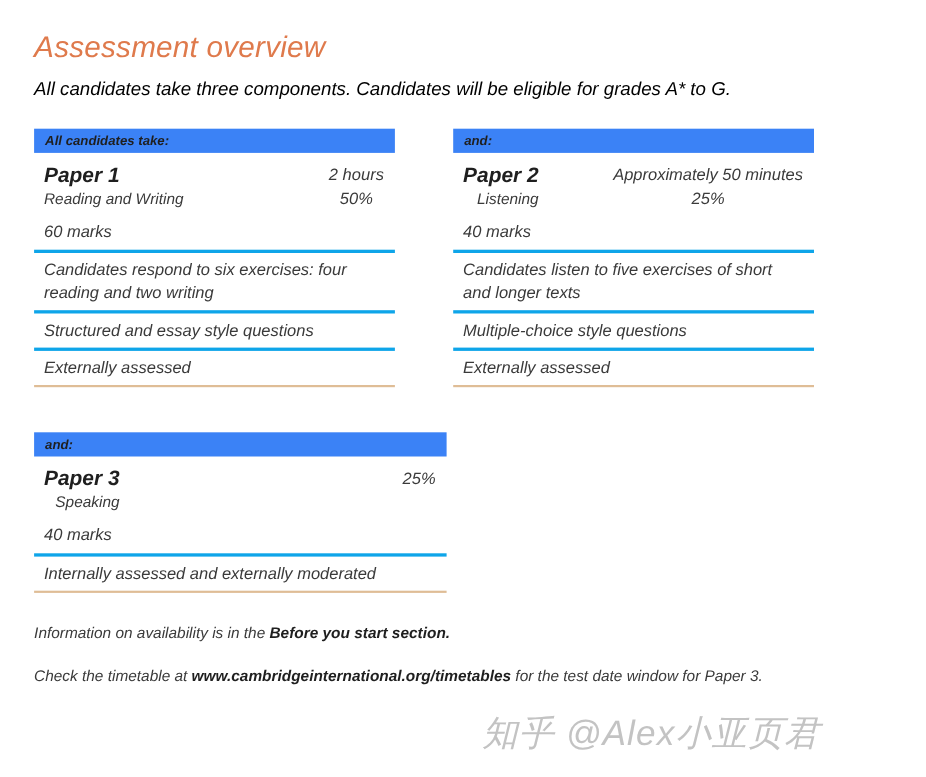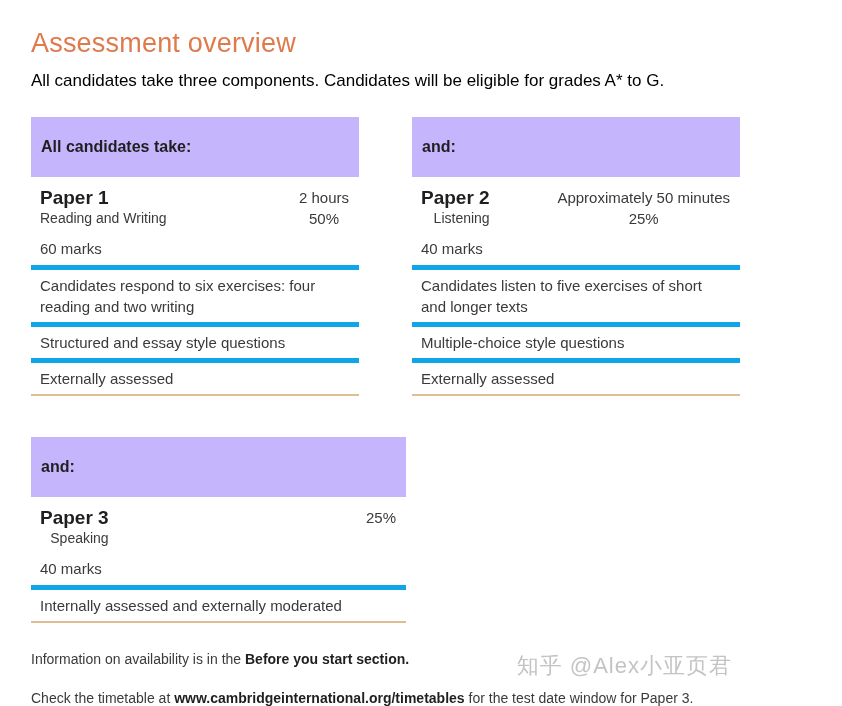--- a/index.html
+++ b/index.html
@@ -15,20 +15,21 @@
     font-family: "Liberation Sans", "DejaVu Sans", sans-serif;
     color: #3a3a3a;
     -webkit-font-smoothing: antialiased;
   }
   .page {
     position: relative;
     width: 748px;
     height: 706px;
     padding: 0;
     box-sizing: border-box;
+    font-style: italic;
   }
   .content {
     padding: 28px 8px 0 31px;
     box-sizing: border-box;
   }
   h1.page-title {
     margin: 0;
     font-size: 27px;
     font-weight: 400;
     letter-spacing: 0.2px;
@@ -48,23 +49,23 @@
   }
   .boxes-row.second {
     margin-top: 41px;
   }
   .paper-box {
     width: 375px;
     box-sizing: border-box;
     border-bottom: 2px solid #dfbd96;
   }
   .box-header {
-    background: #c4b5fd;
-    padding: 20px 10px;
-    font-size: 16px;
+    background: #3b82f6;
+    padding: 1px 10px;
+    font-size: 12px;
     font-weight: 700;
     color: #1f1f1f;
     line-height: 20px;
   }
   .paper-row {
     display: flex;
     justify-content: space-between;
     padding: 10px 10px 6px 9px;
   }
   .paper-row .left-col .paper-name {
@@ -81,37 +82,37 @@
   .paper-row .right-col {
     text-align: center;
     font-size: 15px;
     line-height: 21px;
     white-space: nowrap;
   }
   .box-row {
     padding: 5px 10px 5px 9px;
     font-size: 15px;
     line-height: 21px;
-    border-top: 5px solid #0ea5e9;
+    border-top: 3px solid #0ea5e9;
   }
   .box-row.marks-row { border-top: none; padding-top: 3px; padding-bottom: 6px; }
   .footer-text {
     margin: 0;
     font-size: 14px;
     line-height: 21px;
     color: #3a3a3a;
   }
   .footer-text strong { color: #1f1f1f; }
   .footer-availability { margin-top: 26px; }
   .footer-timetable { margin-top: 18px; }
   .watermark {
     position: absolute;
     top: 653px;
-    right: 16px;
-    font-size: 22px;
+    right: 2px;
+    font-size: 32px;
     line-height: 26px;
     color: rgba(158, 158, 158, 0.62);
     letter-spacing: 1px;
     white-space: nowrap;
     pointer-events: none;
   }
 </style>
 </head>
 <body>
 

